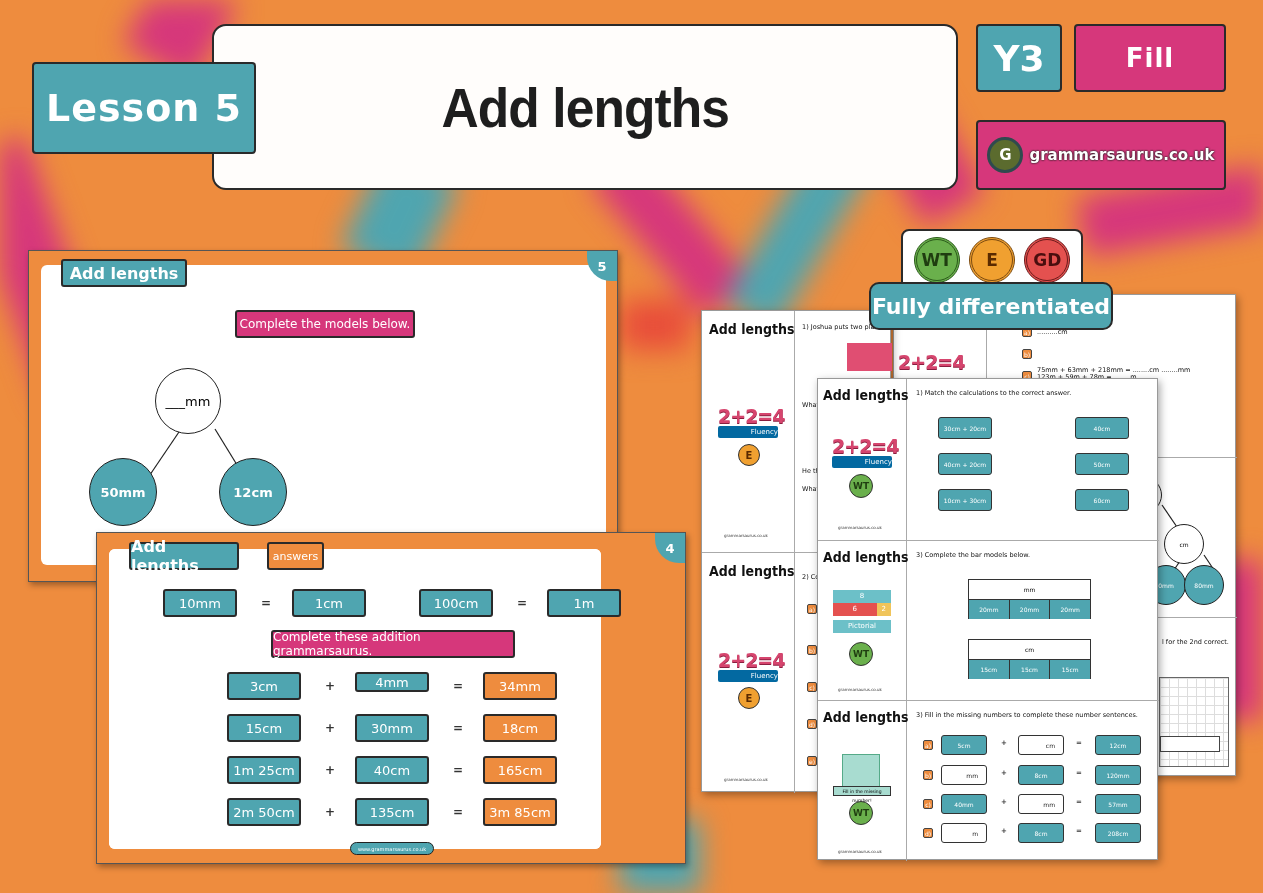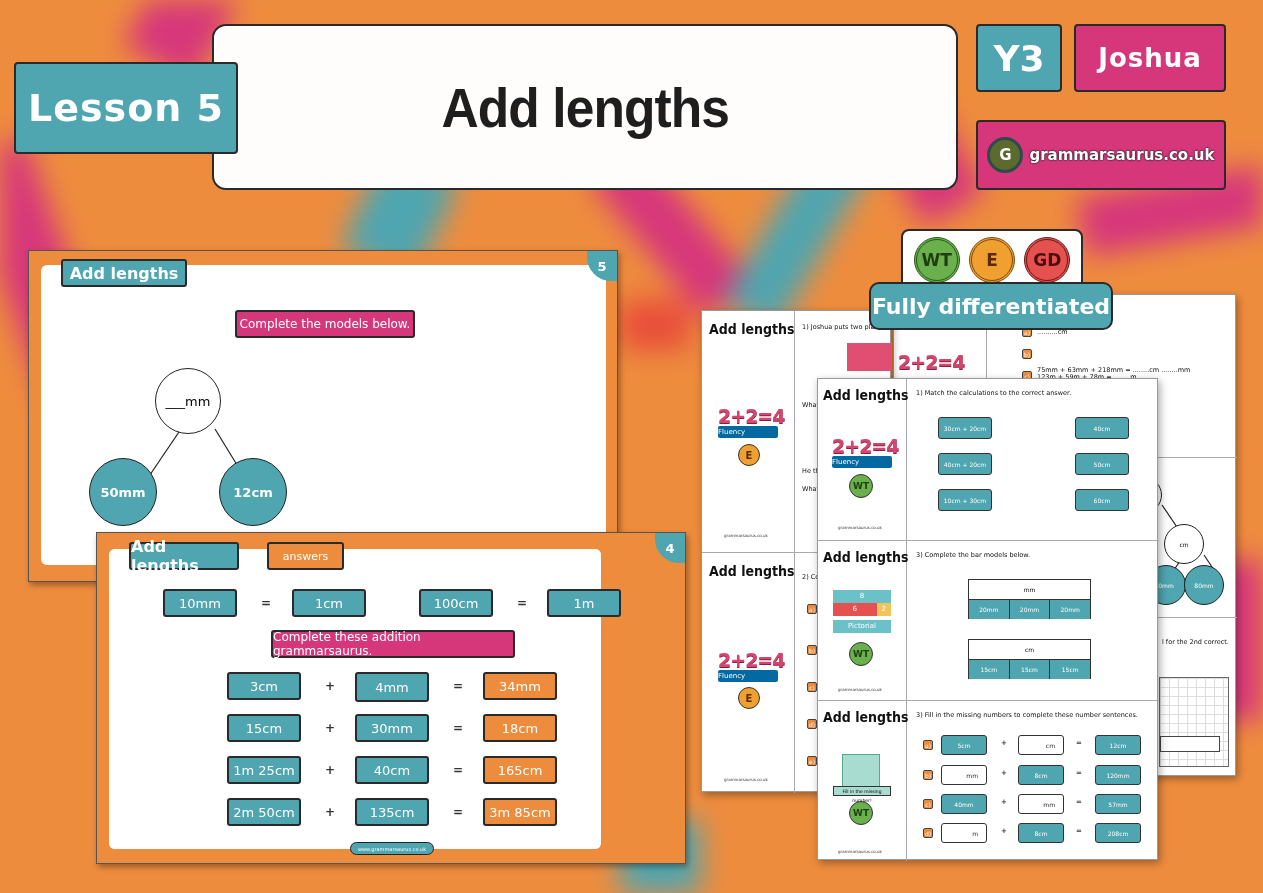--- a/index.html
+++ b/index.html
@@ -6,21 +6,21 @@
 body{width:1263px;height:893px;overflow:hidden;position:relative;font-family:"DejaVu Sans",sans-serif;background:#ee8c3e}
 .bg{position:absolute;inset:0;overflow:hidden;filter:blur(14px)}
 .bg .s{position:absolute;border-radius:6px}
 .abs{position:absolute}
 .teal{background:#4fa5b0}
 .pink{background:#d6377b}
 .orng{background:#ee8c3e}
 .box{border:2px solid #2a2a2a;border-radius:4px}
 .wt{color:#fff;font-weight:bold}
 
-.lesson{left:14px;top:62px;width:224px;height:92px;font-size:38px;display:flex;align-items:center;justify-content:center;letter-spacing:1px;z-index:3}
+.lesson{left:32px;top:62px;width:224px;height:92px;font-size:38px;display:flex;align-items:center;justify-content:center;letter-spacing:1px;z-index:3}
 .titlebox{left:212px;top:24px;width:746px;height:166px;background:#fffdfb;border:2px solid #2a2a2a;border-radius:14px;display:flex;align-items:center;justify-content:center;z-index:2}
 .titlebox span{font-family:"Liberation Sans",sans-serif;font-weight:bold;font-size:56px;color:#1e1e1e;transform:scaleX(.92);letter-spacing:-1px}
 .y3{left:976px;top:24px;width:86px;height:68px;font-size:36px;display:flex;align-items:center;justify-content:center}
 .maths{left:1074px;top:24px;width:152px;height:68px;font-size:26px;display:flex;align-items:center;justify-content:center;letter-spacing:1px}
 .brand{left:976px;top:120px;width:250px;height:70px;display:flex;align-items:center;justify-content:center;gap:6px}
 .brand .logo{width:36px;height:36px;border-radius:50%;background:#5b6b2e;border:3px solid #2f4a4e;color:#fff;font-size:15px;display:flex;align-items:center;justify-content:center;font-weight:bold}
 .brand .txt{color:#fff;font-weight:bold;font-size:15px;text-shadow:0 0 2px #222,0 0 2px #222}
 
 .slide{background:#ee8c3e;border:1px solid #555;box-shadow:2px 3px 6px rgba(0,0,0,.35)}
 .slide .inner{position:absolute;background:#fff;border-radius:6px}
@@ -31,21 +31,21 @@
 .circle{position:absolute;border-radius:50%;border:1.5px solid #222;display:flex;align-items:center;justify-content:center;font-size:13px}
 
 .ws{position:absolute;background:#fff;border:1px solid #999;box-shadow:2px 3px 8px rgba(0,0,0,.35)}
 .ws .title{position:absolute;font-weight:bold;font-size:14px;color:#111;transform:scaleX(.9);transform-origin:left}
 .ws .q{position:absolute;font-size:6.5px;color:#111;white-space:nowrap}
 .ws .hr{position:absolute;height:1px;background:#aaa}
 .ws .vr{position:absolute;width:1px;background:#aaa}
 .ws .tc{position:absolute;background:#4fa5b0;border:1px solid #333;border-radius:3px;color:#fff;font-size:6px;display:flex;align-items:center;justify-content:center}
 .ws .wc{position:absolute;background:#fff;border:1px solid #333;border-radius:3px;font-size:6px;display:flex;align-items:center;justify-content:flex-end;padding-right:8px;color:#222}
 .ws .lab{position:absolute;width:10px;height:10px;background:#ee8c3e;border:1px solid #444;border-radius:2px;color:#fff;font-size:6px;display:flex;align-items:center;justify-content:center}
-.fl{position:absolute;text-align:left}
+.fl{position:absolute;text-align:right}
 .fl .eq{font-weight:bold;color:#d6456e;font-size:19px;letter-spacing:-1px;line-height:1;text-shadow:0 1px 0 #8a1e3f}
 .fl .band{background:#0369a1;color:#fff;font-size:7px;height:12px;line-height:12px;border-radius:2px}
 .badge{position:absolute;border-radius:50%;display:flex;align-items:center;justify-content:center;font-weight:bold;border:1.5px solid #333}
 .footer{position:absolute;font-size:4px;color:#333}
 </style>
 </head>
 <body>
 
 <div class="bg">
   <div class="s pink" style="left:0;top:140px;width:70px;height:260px;transform:rotate(-20deg)"></div>
@@ -58,21 +58,21 @@
   <div class="s pink" style="left:1210px;top:560px;width:60px;height:160px"></div>
   <div class="s teal" style="left:620px;top:820px;width:80px;height:80px"></div>
   <div class="s" style="left:620px;top:300px;width:70px;height:50px;background:#e84d3a"></div>
 </div>
 
 <div class="abs titlebox">
   <span>Add lengths</span>
 </div>
 <div class="abs lesson teal box wt">Lesson 5</div>
 <div class="abs y3 teal box wt">Y3</div>
-<div class="abs maths pink box wt">Joshua</div>
+<div class="abs maths pink box wt">Fill</div>
 <div class="abs brand pink box">
   <span class="logo">G</span>
   <span class="txt">grammarsaurus.co.uk</span>
 </div>
 
 <div class="abs slide" style="left:28px;top:250px;width:590px;height:332px">
   <div class="inner" style="left:12px;top:14px;width:565px;height:300px"></div>
   <div class="num teal" style="right:0;top:0">5</div>
   <div class="tab teal wt" style="left:32px;top:8px;width:126px;height:28px">Add lengths</div>
   <div class="cell pink" style="left:206px;top:59px;width:180px;height:28px;font-size:12px">Complete the models below.</div>
@@ -83,34 +83,34 @@
   <div class="circle" style="left:126px;top:117px;width:66px;height:66px;background:#fff">___mm</div>
   <div class="circle teal wt" style="left:60px;top:207px;width:68px;height:68px">50mm</div>
   <div class="circle teal wt" style="left:190px;top:207px;width:68px;height:68px">12cm</div>
 </div>
 
 <div class="abs slide" style="left:96px;top:532px;width:590px;height:332px">
   <div class="inner" style="left:12px;top:16px;width:490px;height:300px;width:492px"></div>
   <div class="inner" style="left:12px;top:16px;width:492px;height:300px"></div>
   <div class="num teal" style="right:0;top:0">4</div>
   <div class="tab teal wt" style="left:32px;top:9px;width:110px;height:28px">Add lengths</div>
-  <div class="tab orng wt" style="left:170px;top:9px;width:77px;height:28px;font-size:11px;font-weight:normal">answers</div>
+  <div class="tab orng wt" style="left:170px;top:9px;width:57px;height:28px;font-size:11px;font-weight:normal">answers</div>
 
   <div class="cell teal" style="left:66px;top:56px;width:74px;height:28px">10mm</div>
   <div class="op" style="left:164px;top:63px">=</div>
   <div class="cell teal" style="left:195px;top:56px;width:74px;height:28px">1cm</div>
   <div class="cell teal" style="left:322px;top:56px;width:74px;height:28px">100cm</div>
   <div class="op" style="left:420px;top:63px">=</div>
   <div class="cell teal" style="left:450px;top:56px;width:74px;height:28px">1m</div>
 
   <div class="cell pink" style="left:174px;top:97px;width:244px;height:28px;font-size:12px">Complete these addition grammarsaurus.</div>
 
   <div class="cell teal" style="left:130px;top:139px;width:74px;height:28px">3cm</div>
   <div class="op" style="left:228px;top:146px">+</div>
-  <div class="cell teal" style="left:258px;top:139px;width:74px;height:30px">4mm</div>
+  <div class="cell teal" style="left:258px;top:139px;width:74px;height:20px">4mm</div>
   <div class="op" style="left:356px;top:146px">=</div>
   <div class="cell orng" style="left:386px;top:139px;width:74px;height:28px">34mm</div>
 
   <div class="cell teal" style="left:130px;top:181px;width:74px;height:28px">15cm</div>
   <div class="op" style="left:228px;top:188px">+</div>
   <div class="cell teal" style="left:258px;top:181px;width:74px;height:28px">30mm</div>
   <div class="op" style="left:356px;top:188px">=</div>
   <div class="cell orng" style="left:386px;top:181px;width:74px;height:28px">18cm</div>
 
   <div class="cell teal" style="left:130px;top:223px;width:74px;height:28px">1m 25cm</div>

